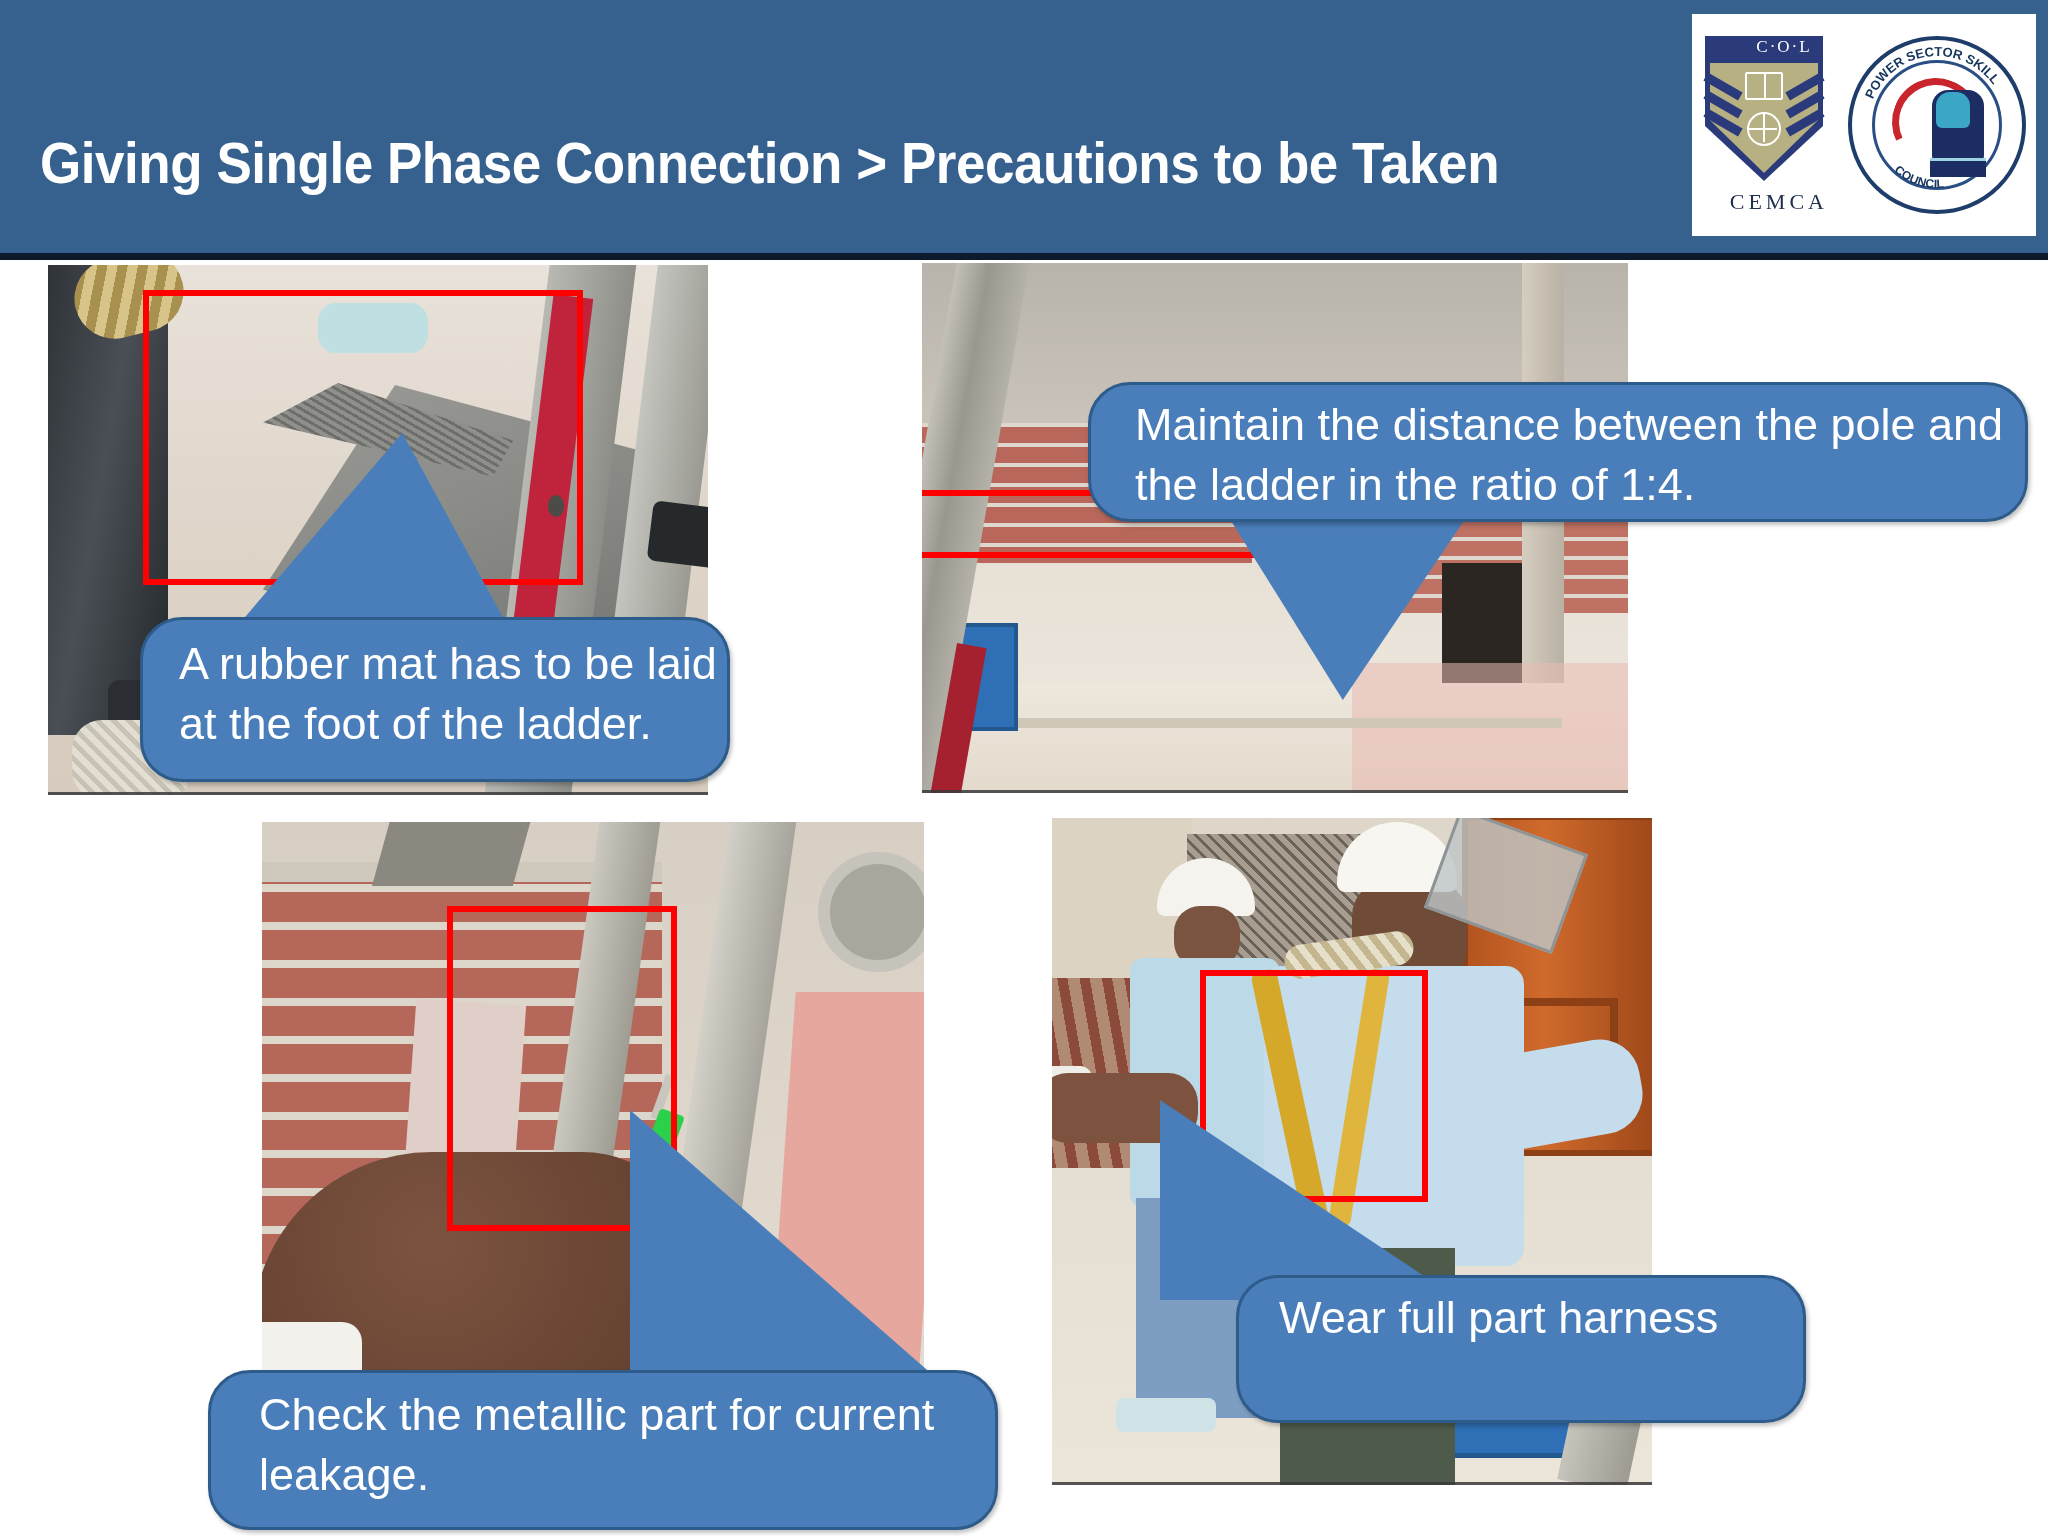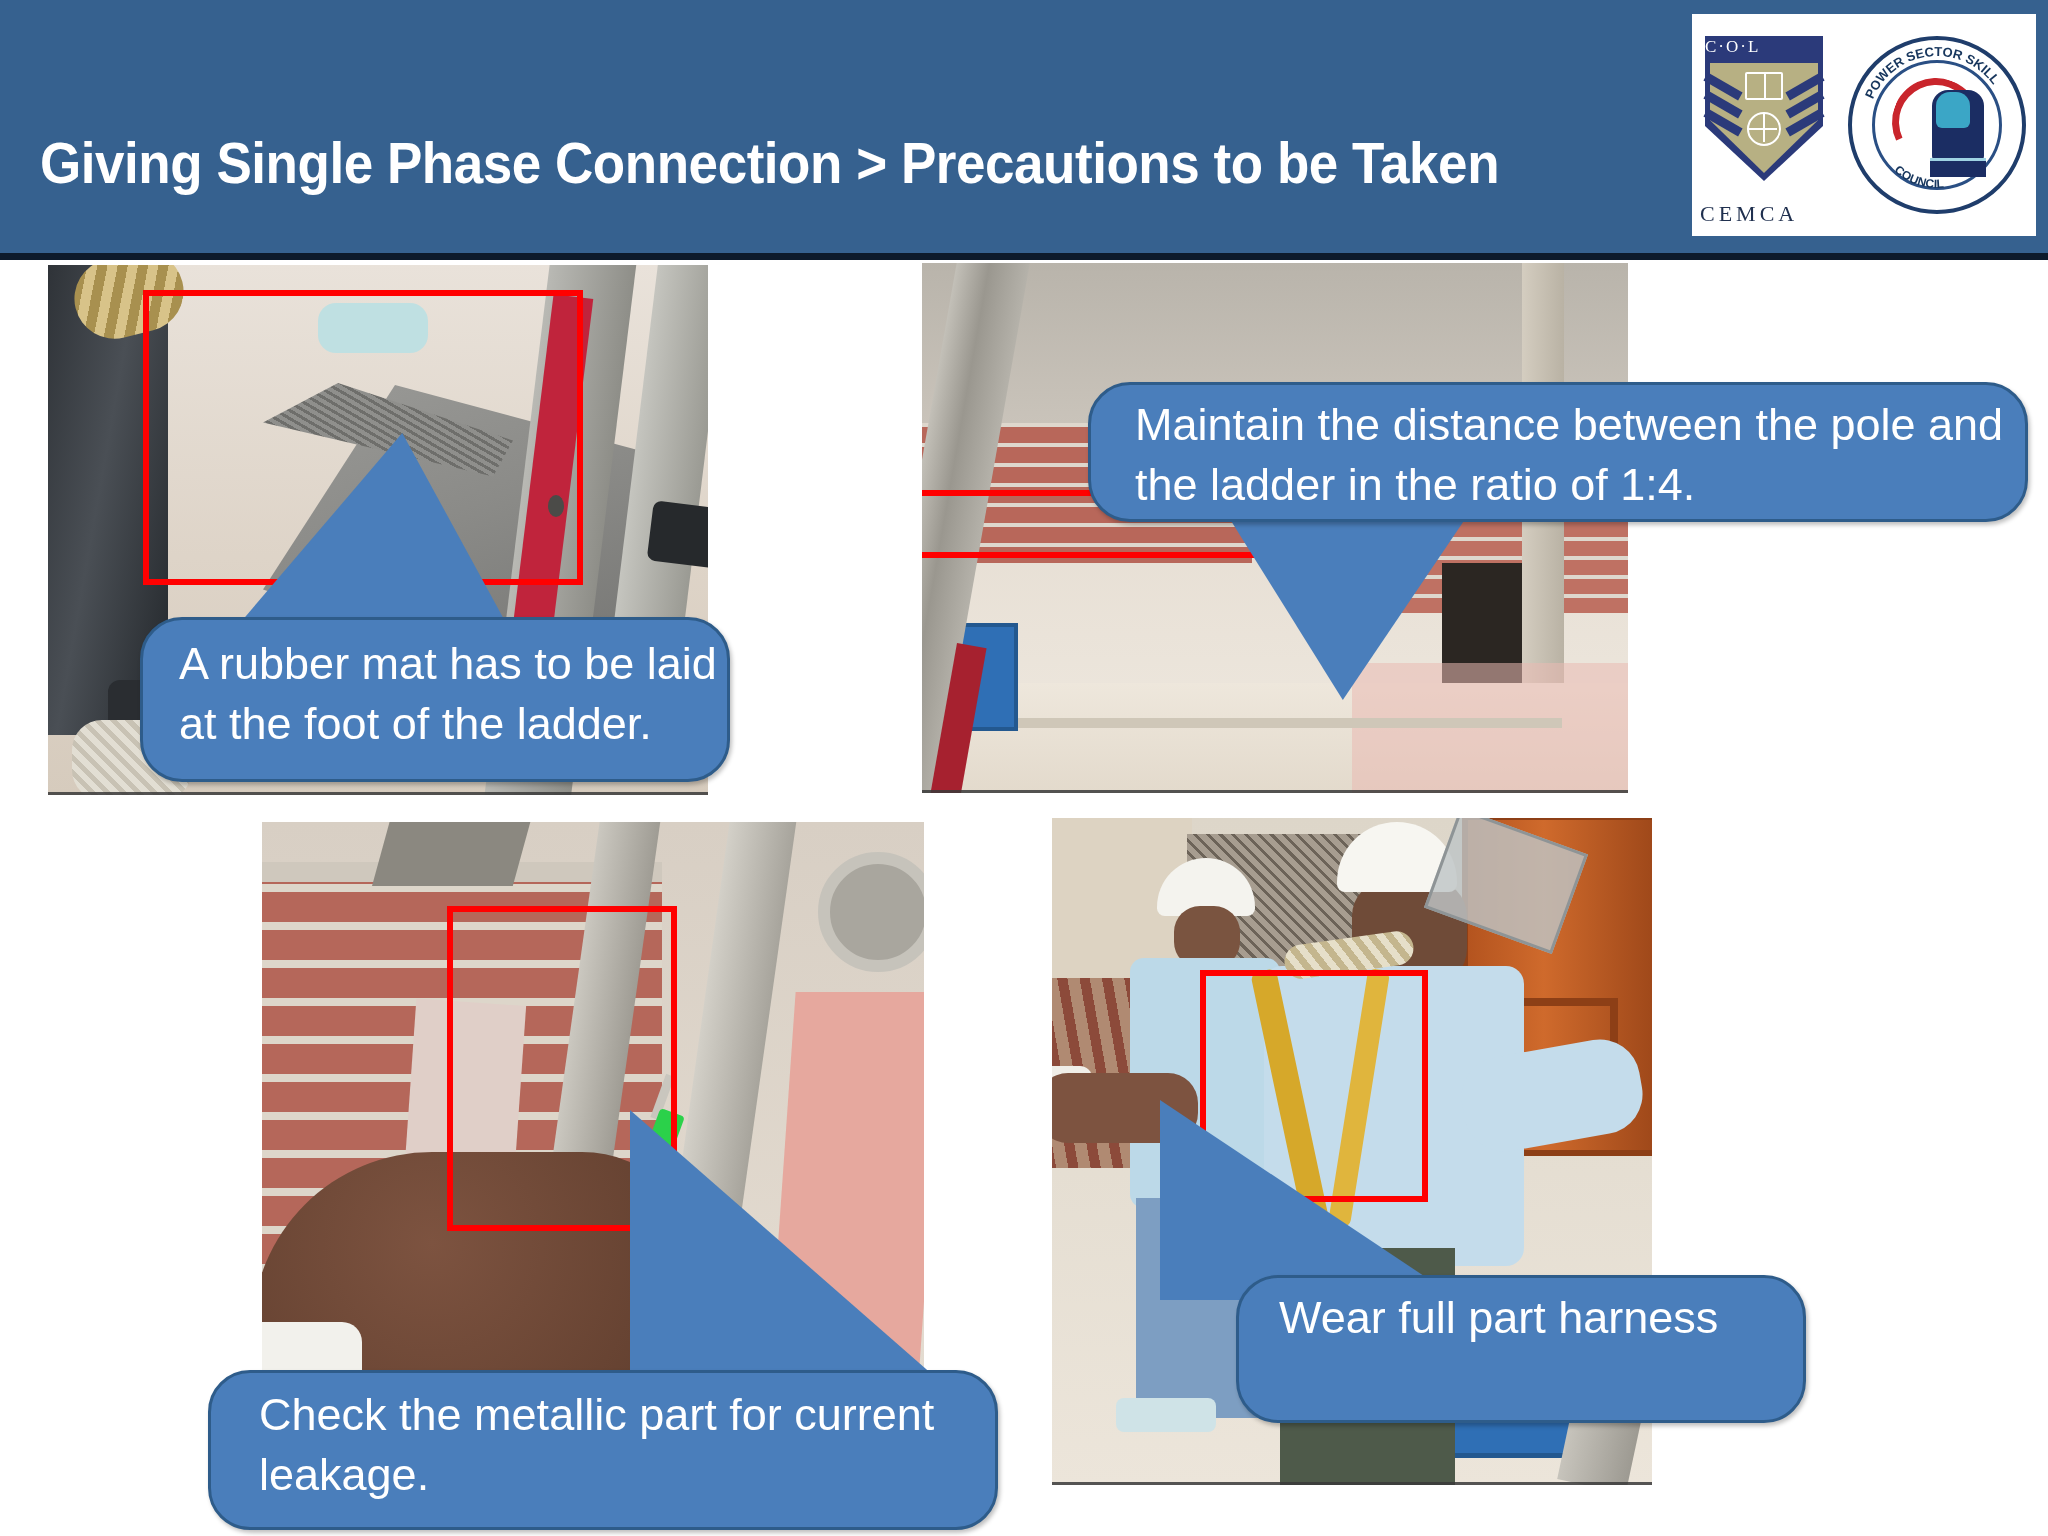--- a/index.html
+++ b/index.html
@@ -22,37 +22,37 @@
 
   
   #col-logo{width:128px;height:178px;position:relative;}
   .shield-wrap{position:relative;width:118px;height:145px;margin:0 auto;}
   .shield{position:absolute;inset:0;background:#2b3a7a;
           clip-path:polygon(0 0,100% 0,100% 62%,50% 100%,0 62%);}
   .shield-gold{position:absolute;left:5px;top:27px;width:108px;height:110px;
           background:#b7b083;clip-path:polygon(0 0,100% 0,100% 52%,50% 100%,0 52%);}
   .shield-top{position:absolute;left:0;top:0;width:100%;height:27px;
           background:#2b3a7a;}
-  .shield-txt{position:absolute;left:0;top:1px;width:100%;text-align:left;
+  .shield-txt{position:absolute;left:0;top:1px;width:100%;text-align:center;
           color:#ffffff;font-size:17px;letter-spacing:2px;
-          font-family:"Liberation Serif","DejaVu Serif",serif;}
+          font-family:"Liberation Serif","DejaVu Serif",serif;padding-left:20px;}
   .chev{position:absolute;width:40px;height:9px;background:#2b3a7a;}
   .book{position:absolute;left:50%;top:36px;transform:translateX(-50%);
         width:34px;height:24px;border:2px solid #ffffff;border-radius:2px;
         background:#b7b083;}
   .book:after{content:"";position:absolute;left:50%;top:0;width:2px;height:100%;
         background:#ffffff;}
   .globe{position:absolute;left:50%;top:76px;transform:translateX(-50%);
         width:30px;height:30px;border:2px solid #ffffff;border-radius:50%;}
   .globe:before{content:"";position:absolute;left:50%;top:-2px;width:2px;
         height:30px;background:#ffffff;transform:translateX(-50%);}
   .globe:after{content:"";position:absolute;top:50%;left:-2px;height:2px;
         width:30px;background:#ffffff;transform:translateY(-50%);}
-  #cemca-text{text-align:left;color:#20304f;font-size:22px;letter-spacing:4px;
-        margin-top:20px;font-family:"Liberation Serif","DejaVu Serif",serif;}
+  #cemca-text{text-align:right;color:#20304f;font-size:22px;letter-spacing:4px;
+        margin-top:8px;font-family:"Liberation Serif","DejaVu Serif",serif;}
 
   
   #pssc-logo{width:182px;height:182px;position:relative;}
   .ring-outer{position:absolute;inset:2px;border:4px solid #1f3d6b;
         border-radius:50%;}
   .ring-mid{position:absolute;inset:26px;border:3px solid #2a4f84;
         border-radius:50%;}
   .arc-red{position:absolute;left:46px;top:44px;width:74px;height:74px;
         border:7px solid #c9252c;border-radius:50%;
         border-right-color:transparent;border-bottom-color:transparent;

